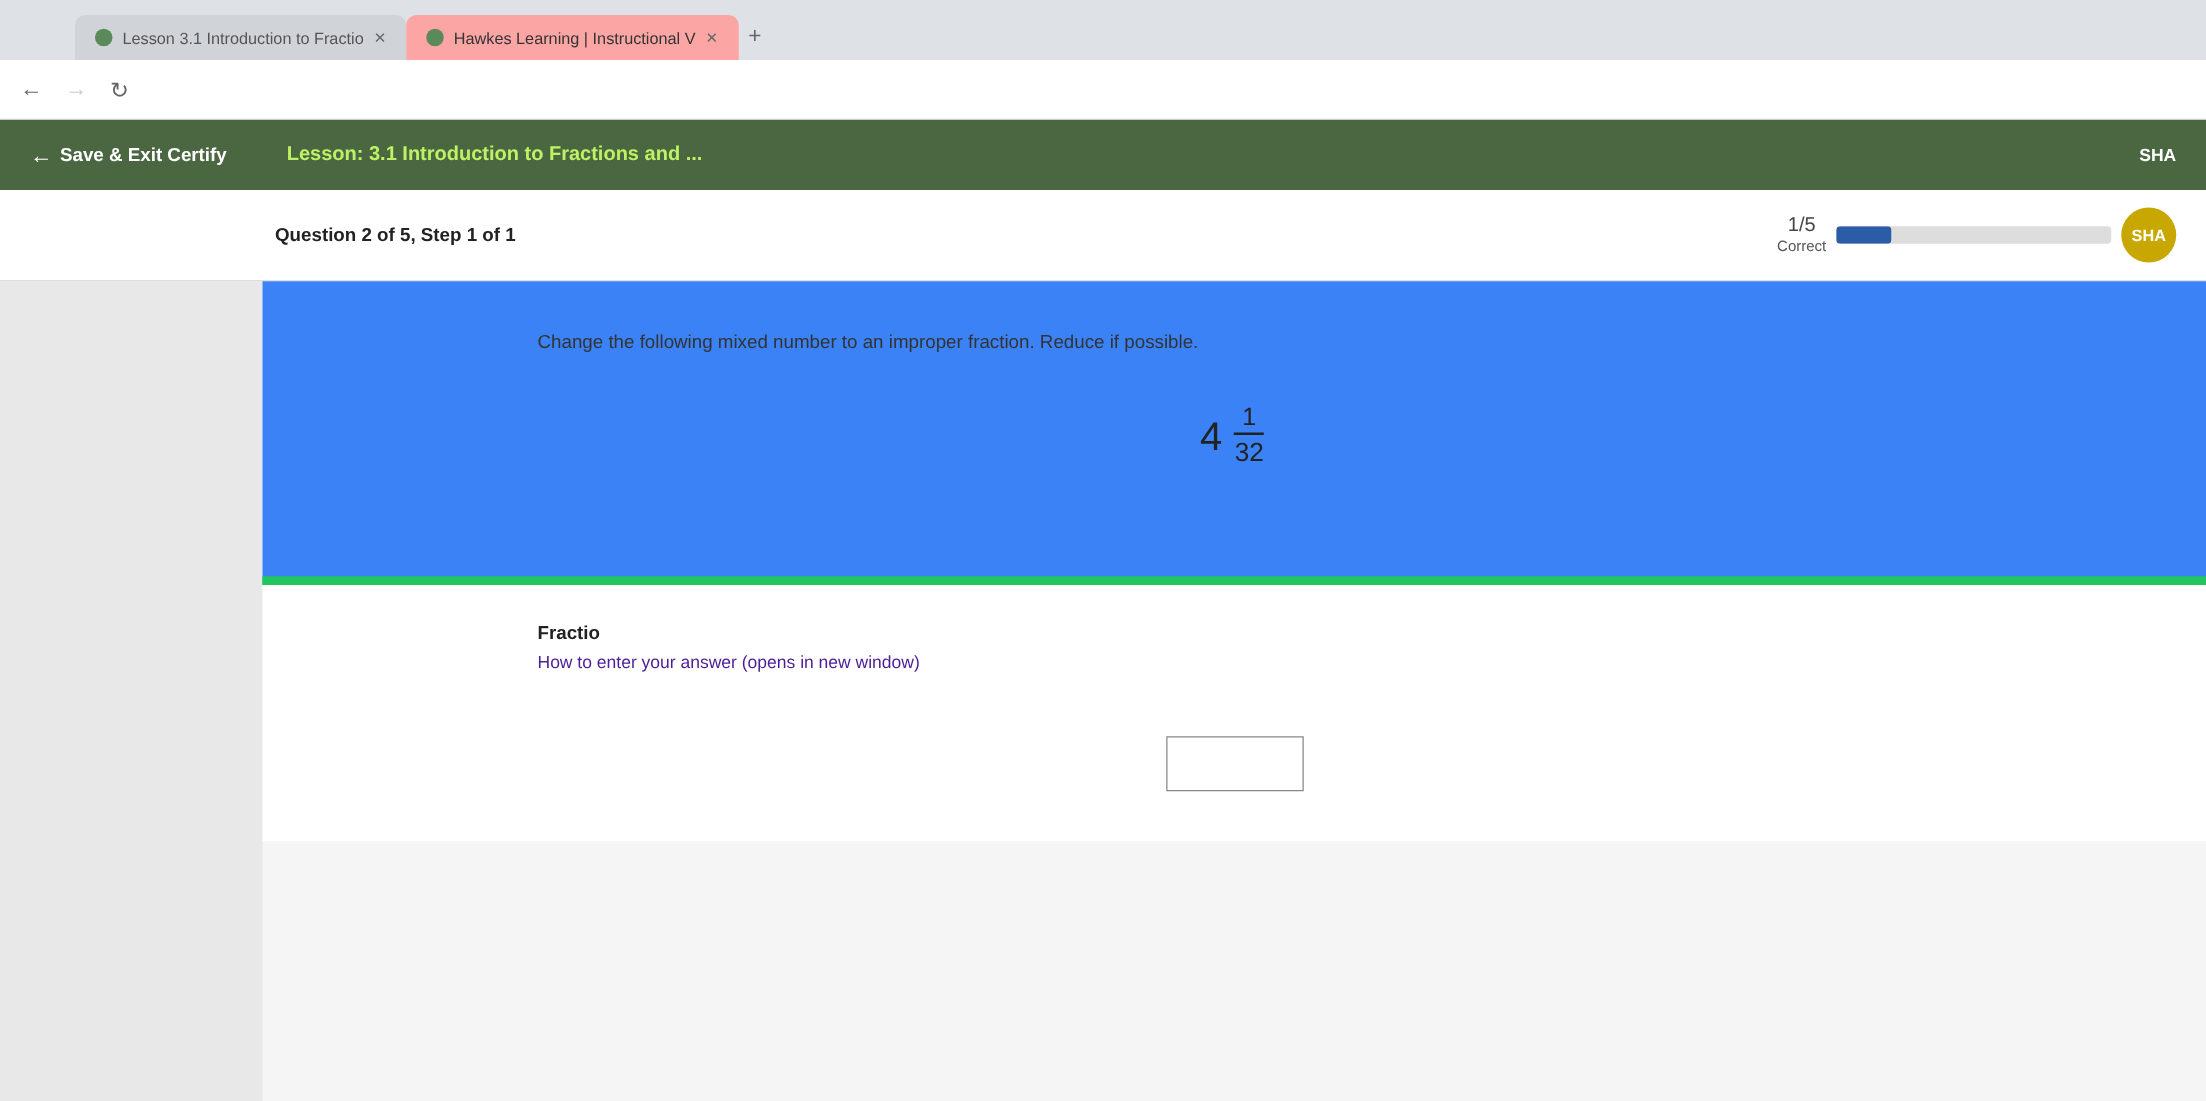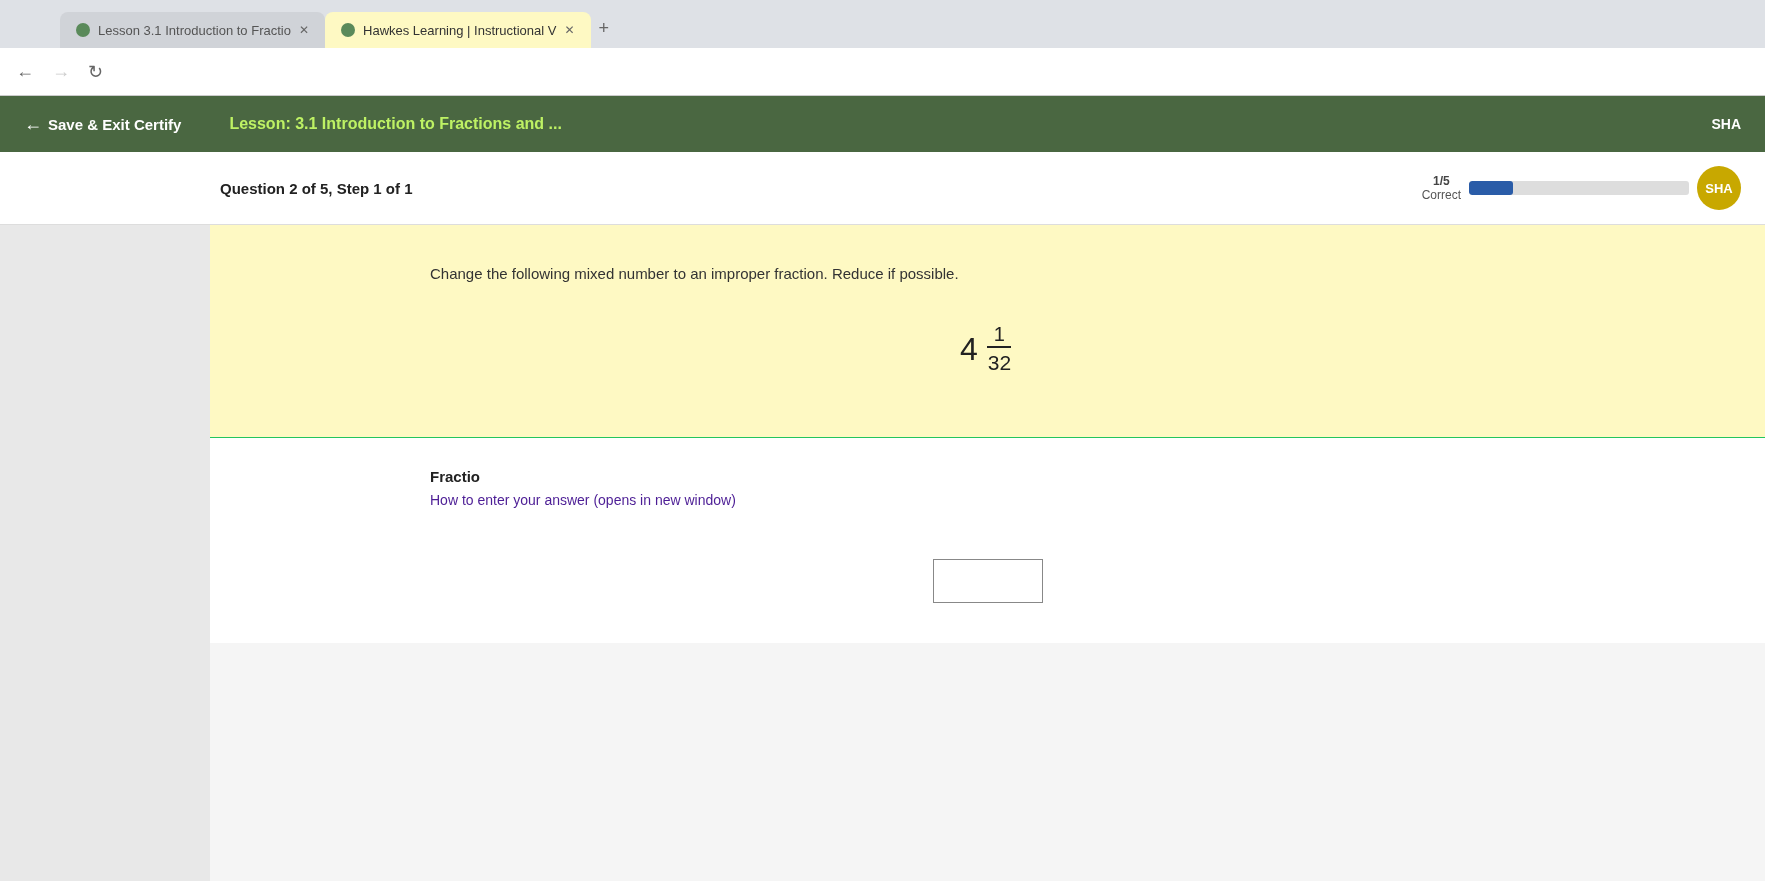--- a/index.html
+++ b/index.html
@@ -2,21 +2,21 @@
 <html><head>
   <meta charset="utf-8">
   <style>
     * { margin: 0; padding: 0; box-sizing: border-box; }
     body { font-family: -apple-system, BlinkMacSystemFont, 'Segoe UI', Arial, sans-serif; background: #f0f0f0; width: 1765px; min-height: 881px; }
 
     
     .browser-chrome { background: #dee1e6; width: 100%; }
     .tab-bar { display: flex; align-items: flex-end; padding: 8px 0 0 60px; gap: 0; background: #dee1e6; height: 48px; }
     .tab { display: flex; align-items: center; background: #f0f0f0; border-radius: 8px 8px 0 0; padding: 0 16px; height: 36px; font-size: 13px; color: #333; gap: 8px; min-width: 220px; }
-    .tab.active { background: #fef9c3; }
+    .tab.active { background: #fca5a5; }
     .tab.inactive { background: #d0d3d8; color: #555; }
     .tab-icon { width: 14px; height: 14px; border-radius: 50%; background: #4a90a4; display: inline-block; flex-shrink: 0; }
     .tab-icon.green { background: #5a8a5a; }
     .tab-close { margin-left: auto; cursor: pointer; color: #666; font-size: 12px; }
     .tab-new { background: none; border: none; font-size: 18px; color: #666; padding: 0 8px; cursor: pointer; align-self: center; }
 
     .address-bar-row { display: flex; align-items: center; background: #ffffff; border-bottom: 1px solid #ccc; padding: 6px 12px; height: 48px; gap: 10px; }
     .nav-btn { background: none; border: none; color: #666; font-size: 18px; cursor: pointer; padding: 4px; }
     .address-bar { flex: 1; border: 1px solid #ccc; border-radius: 20px; padding: 6px 14px; font-size: 14px; color: #333; background: #f8f8f8; }
 
@@ -25,28 +25,28 @@
     .back-btn { display: flex; align-items: center; gap: 6px; color: white; font-size: 15px; font-weight: 600; cursor: pointer; text-decoration: none; }
     .back-arrow { font-size: 18px; }
     .header-separator { color: rgba(255,255,255,0.5); font-size: 18px; margin: 0 4px; }
     .lesson-title { font-size: 16px; font-weight: 700; color: #bef264; }
     .header-right { margin-left: auto; color: white; font-size: 14px; font-weight: 600; }
 
     
     .main-content { background: #f5f5f5; min-height: 780px; display: flex; flex-direction: column; }
     .question-label { font-size: 15px; font-weight: 700; color: #222; flex: 1; }
     .score-info { text-align: center; font-size: 13px; color: #444; }
-    .score-fraction { font-size: 12px; font-weight: 700; }
+    .score-fraction { font-size: 16px; font-weight: 400; }
     .score-correct { font-size: 12px; color: #555; }
     .progress-bar-container { width: 220px; height: 14px; background: #ddd; border-radius: 3px; overflow: hidden; }
     .progress-bar-fill { height: 100%; background: #2a5ca8; border-radius: 3px; }
     .avatar-circle { width: 44px; height: 44px; border-radius: 50%; background: #c8a800; display: flex; align-items: center; justify-content: center; color: white; font-weight: 700; font-size: 13px; }
 
     
-    .question-area { background: #fef9c3; margin: 0; padding: 40px 220px 40px 220px; border-bottom: 1px solid #22c55e; }
+    .question-area { background: #3b82f6; margin: 0; padding: 40px 220px 64px 220px; border-bottom: 7px solid #22c55e; }
     .question-text { font-size: 15px; color: #333; margin-bottom: 40px; }
 
     .mixed-number { display: flex; align-items: center; justify-content: center; font-size: 28px; color: #222; gap: 6px; margin: 20px 0; }
     .whole-part { font-size: 32px; }
     .fraction-part { display: inline-flex; flex-direction: column; align-items: center; line-height: 1.2; }
     .frac-numerator { font-size: 20px; border-bottom: 2px solid #222; padding: 0 4px; text-align: center; min-width: 24px; }
     .frac-denominator { font-size: 21px; padding: 2px 4px; text-align: right; min-width: 24px; }
 
     
     .answer-area { background: white; padding: 30px 220px 40px 220px; }

